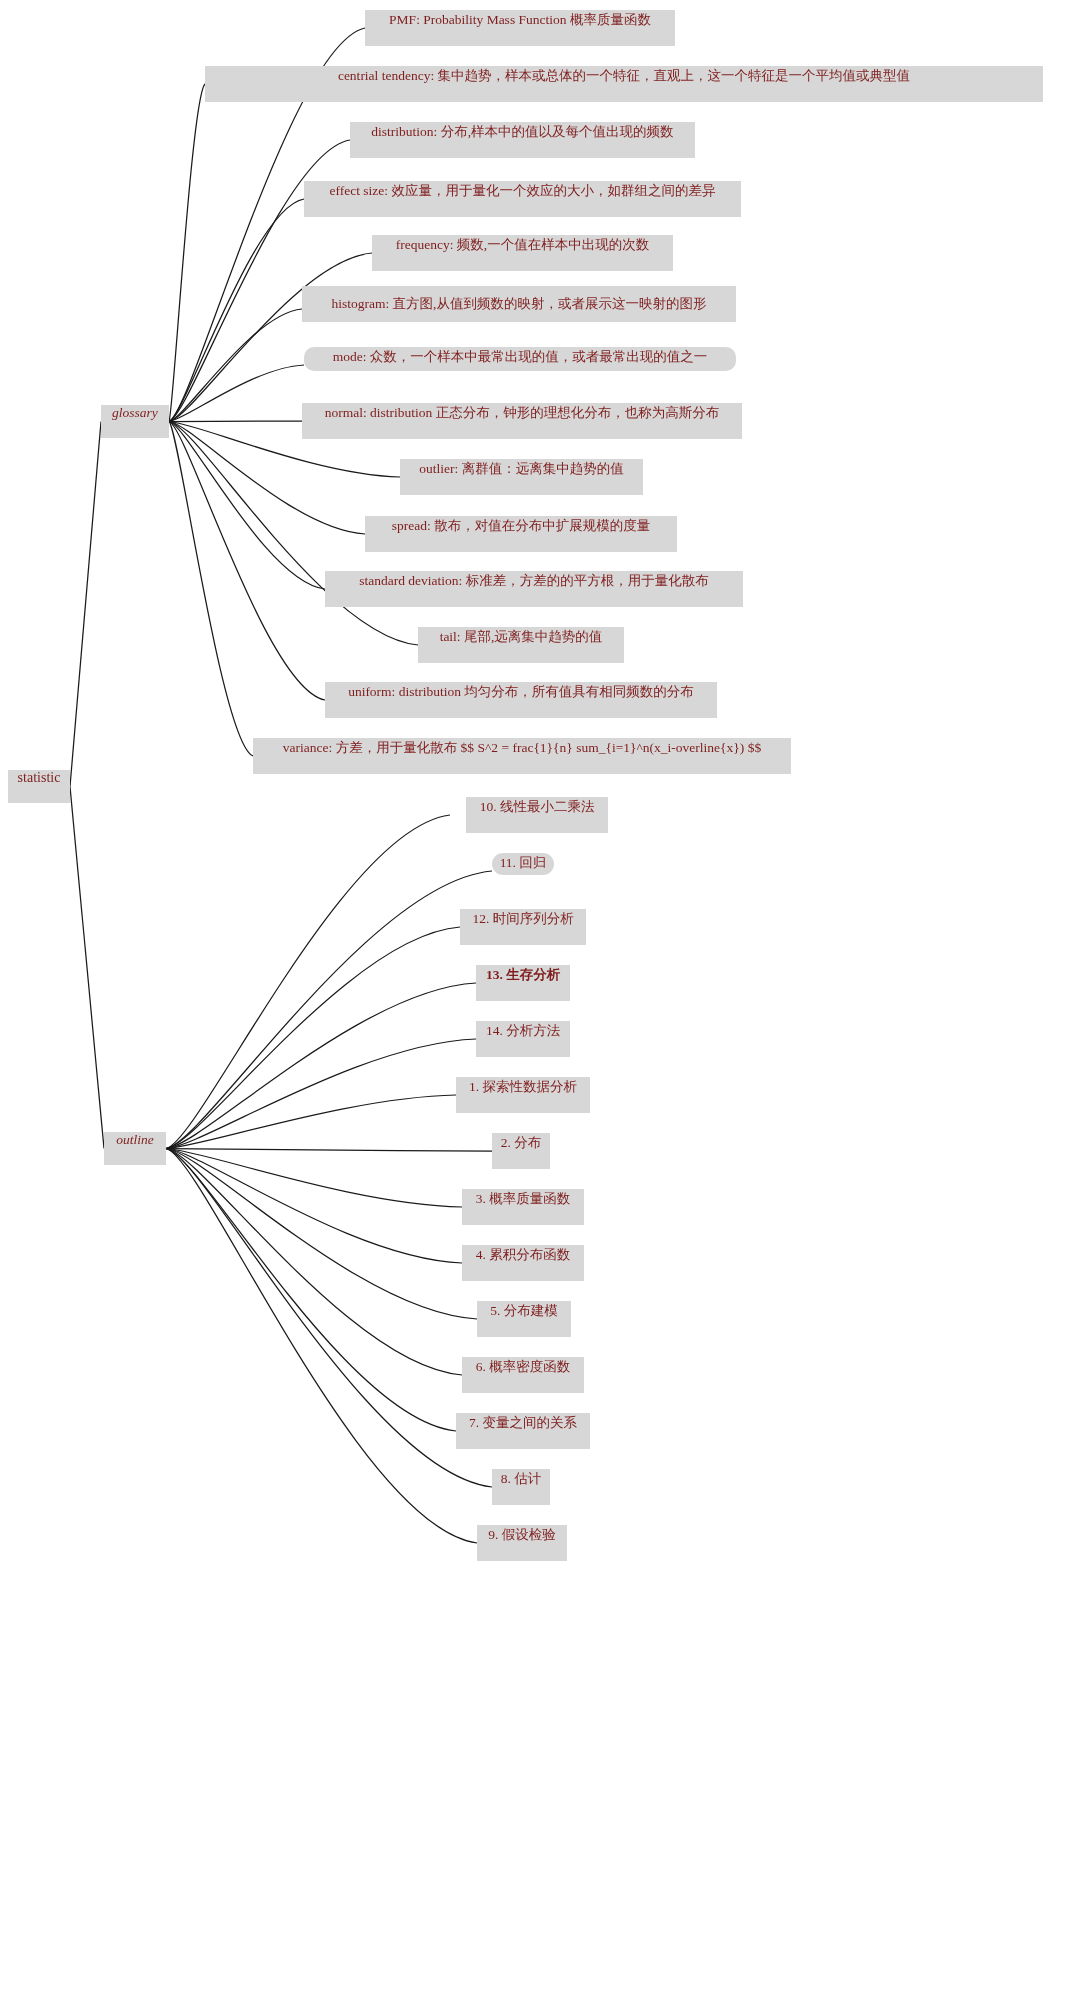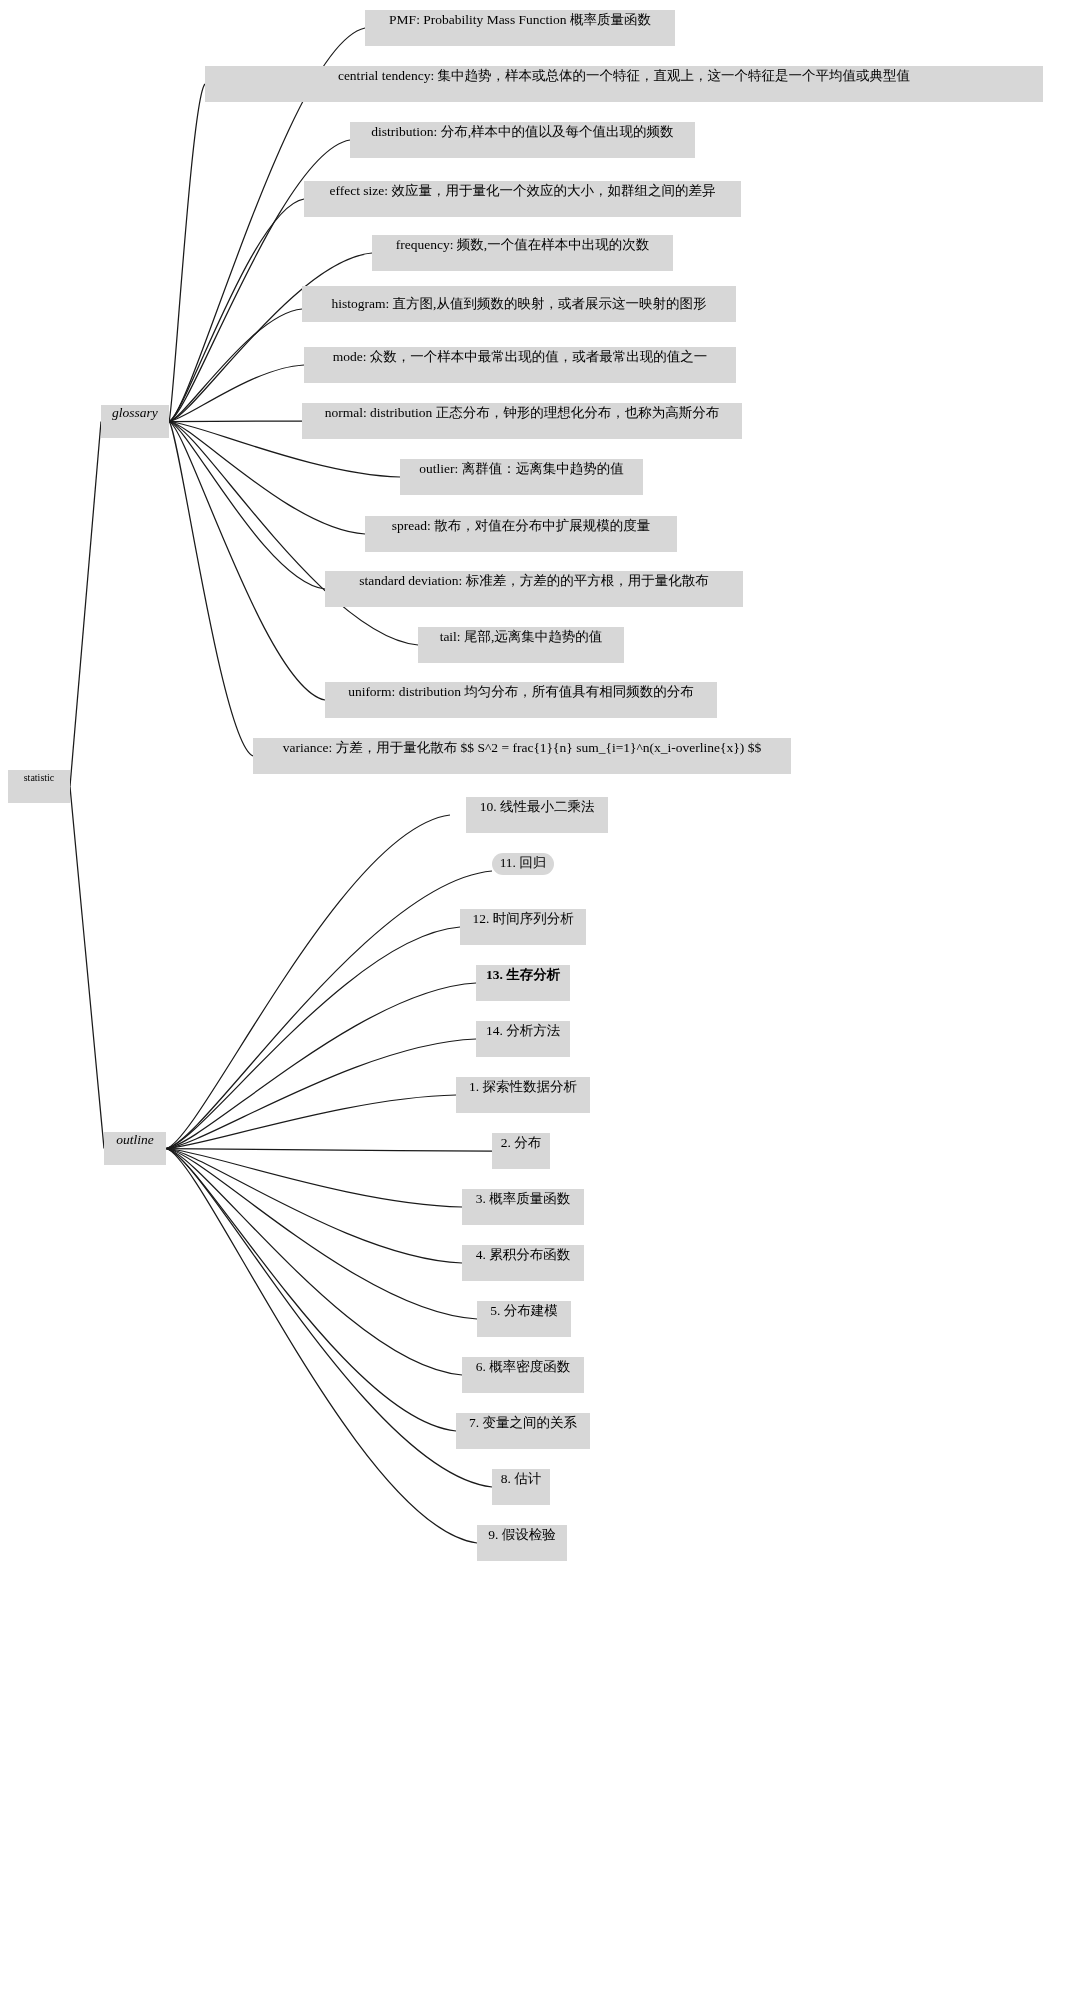--- a/index.html
+++ b/index.html
@@ -1,24 +1,24 @@
 <!DOCTYPE html>
 <html><head>
 <meta charset="utf-8">
 <style>
   html,body{margin:0;padding:0;background:#ffffff;}
   body{width:1081px;height:2014px;position:relative;overflow:hidden;
        font-family:"Liberation Serif","DejaVu Serif",serif;}
   #canvas{position:absolute;left:0;top:0;width:1081px;height:2014px;}
   svg.edges{position:absolute;left:0;top:0;width:1081px;height:2014px;pointer-events:none;}
-  .node{position:absolute;background:#d7d7d7;color:#000000;
+  .node{position:absolute;background:#d7d7d7;color:#7f1d1d;
         font-size:13.5px;line-height:1;white-space:nowrap;
         padding:8px 9px 9px 9px;box-sizing:border-box;
         text-align:center;}
-  .node.root{font-size:10px;}
+  .node.root{font-size:14px;}
   .node.mid{font-size:13.5px;font-style:italic;}
   .leaf{font-size:13.5px;}
 </style>
 </head>
 <body>
 
 <div id="canvas">
   <svg class="edges" viewBox="0 0 1081 2014" id="edge-svg">
       <path d="M 70 786.5 L 101 421.5" fill="none" stroke="#1a1a1a" stroke-width="1.25"></path>
       <path d="M 169 421.5 C 192.52 413.63, 290.52 43.74, 365 28" fill="none" stroke="#1a1a1a" stroke-width="1.25"></path>
@@ -53,21 +53,21 @@
     </svg>
   <div id="node-layer">
       <div class="node root" style="left: 8px; top: 770px; width: 62px; height: 33px; line-height: 16px; padding: 0px 6px;">statistic</div>
       <div class="node mid" style="left: 101px; top: 405px; width: 68px; height: 33px; line-height: 16px; padding: 0px 6px;">glossary</div>
       <div class="node leaf" style="left: 365px; top: 10px; width: 310px; height: 36px; line-height: 19px; padding: 0px 6px;">PMF: Probability Mass Function 概率质量函数</div>
       <div class="node leaf" style="left: 205px; top: 66px; width: 838px; height: 36px; line-height: 19px; padding: 0px 6px;">centrial tendency: 集中趋势，样本或总体的一个特征，直观上，这一个特征是一个平均值或典型值</div>
       <div class="node leaf" style="left: 350px; top: 122px; width: 345px; height: 36px; line-height: 19px; padding: 0px 6px;">distribution: 分布,样本中的值以及每个值出现的频数</div>
       <div class="node leaf" style="left: 304px; top: 181px; width: 437px; height: 36px; line-height: 19px; padding: 0px 6px;">effect size: 效应量，用于量化一个效应的大小，如群组之间的差异</div>
       <div class="node leaf" style="left: 372px; top: 235px; width: 301px; height: 36px; line-height: 19px; padding: 0px 6px;">frequency: 频数,一个值在样本中出现的次数</div>
       <div class="node leaf" style="left: 302px; top: 286px; width: 434px; height: 36px; line-height: 19px; padding: 8px 6px;">histogram: 直方图,从值到频数的映射，或者展示这一映射的图形</div>
-      <div class="node leaf" style="left: 304px; top: 347px; width: 432px; height: 36px; line-height: 19px; padding: 0px 6px;">mode: 众数，一个样本中最常出现的值，或者最常出现的值之一</div>
+      <div class="node leaf" style="left: 304px; top: 347px; width: 432px; height: 24px; line-height: 19px; padding: 0px 6px; border-radius: 10px;">mode: 众数，一个样本中最常出现的值，或者最常出现的值之一</div>
       <div class="node leaf" style="left: 302px; top: 403px; width: 440px; height: 36px; line-height: 19px; padding: 0px 6px;">normal: distribution 正态分布，钟形的理想化分布，也称为高斯分布</div>
       <div class="node leaf" style="left: 400px; top: 459px; width: 243px; height: 36px; line-height: 19px; padding: 0px 6px;">outlier: 离群值：远离集中趋势的值</div>
       <div class="node leaf" style="left: 365px; top: 516px; width: 312px; height: 36px; line-height: 19px; padding: 0px 6px;">spread: 散布，对值在分布中扩展规模的度量</div>
       <div class="node leaf" style="left: 325px; top: 571px; width: 418px; height: 36px; line-height: 19px; padding: 0px 6px;">standard deviation: 标准差，方差的的平方根，用于量化散布</div>
       <div class="node leaf" style="left: 418px; top: 627px; width: 206px; height: 36px; line-height: 19px; padding: 0px 6px;">tail: 尾部,远离集中趋势的值</div>
       <div class="node leaf" style="left: 325px; top: 682px; width: 392px; height: 36px; line-height: 19px; padding: 0px 6px;">uniform: distribution 均匀分布，所有值具有相同频数的分布</div>
       <div class="node leaf" style="left: 253px; top: 738px; width: 538px; height: 36px; line-height: 19px; padding: 0px 6px;">variance: 方差，用于量化散布 $$  S^2 = frac{1}{n} sum_{i=1}^n(x_i-overline{x}) $$</div>
       <div class="node mid" style="left: 104px; top: 1132px; width: 62px; height: 33px; line-height: 16px; padding: 0px 6px;">outline</div>
       <div class="node leaf" style="left: 450px; top: 797px; width: 142px; height: 36px; line-height: 19px; padding: 0px 6px; margin-left: 16px;">10. 线性最小二乘法</div>
       <div class="node leaf" style="left: 492px; top: 853px; width: 62px; height: 22px; line-height: 19px; padding: 0px 6px; border-radius: 16px;">11. 回归</div>

